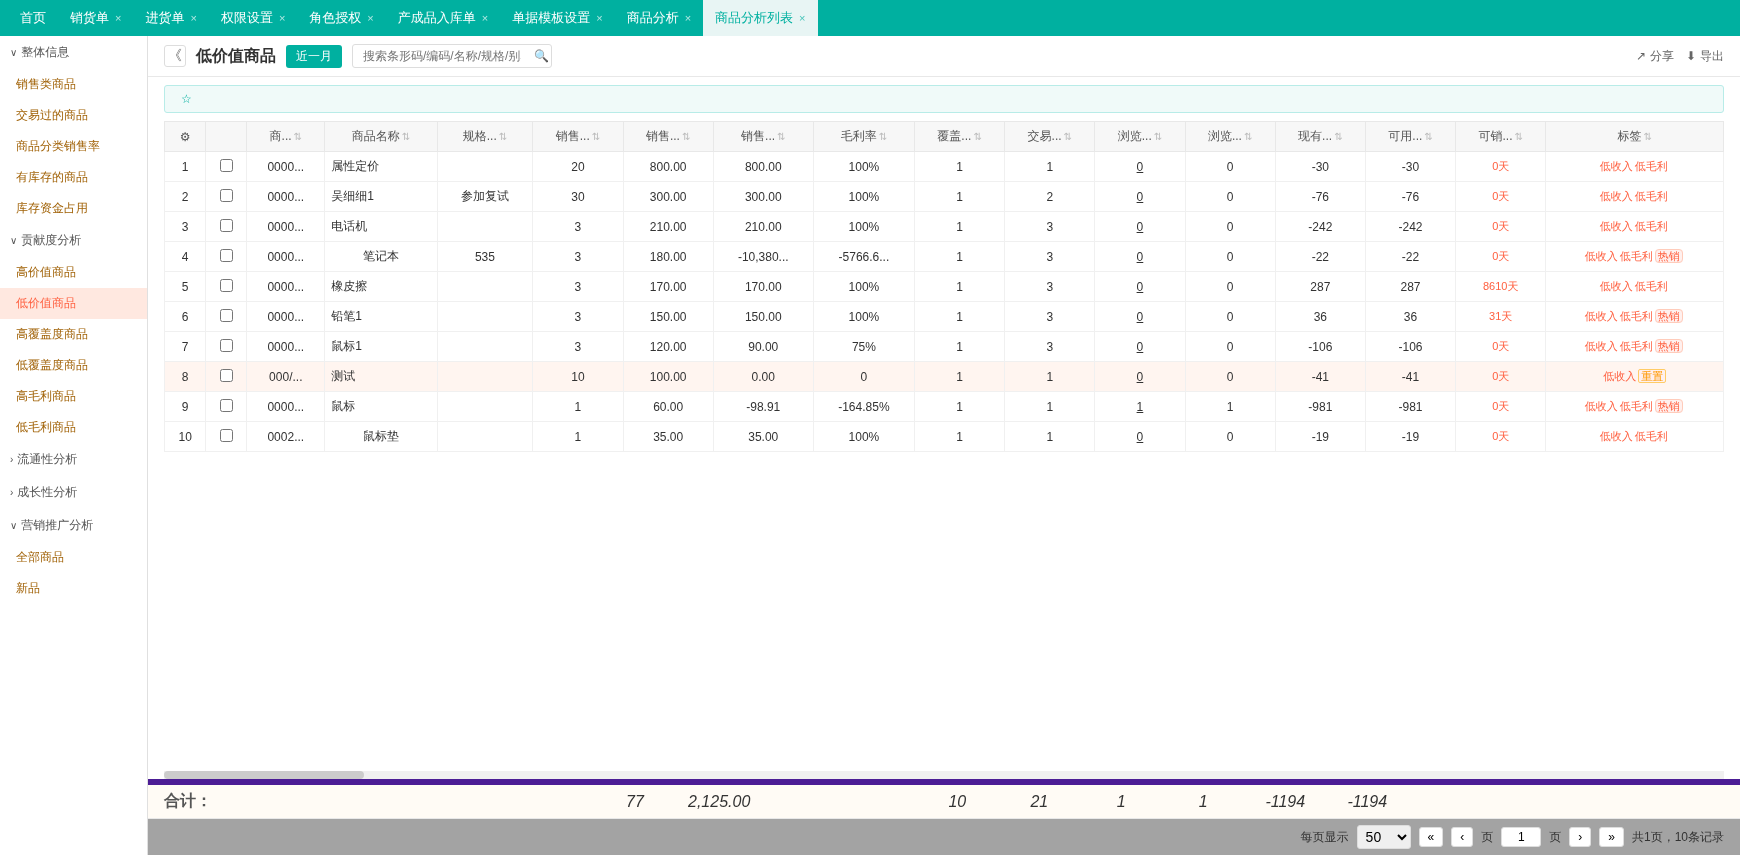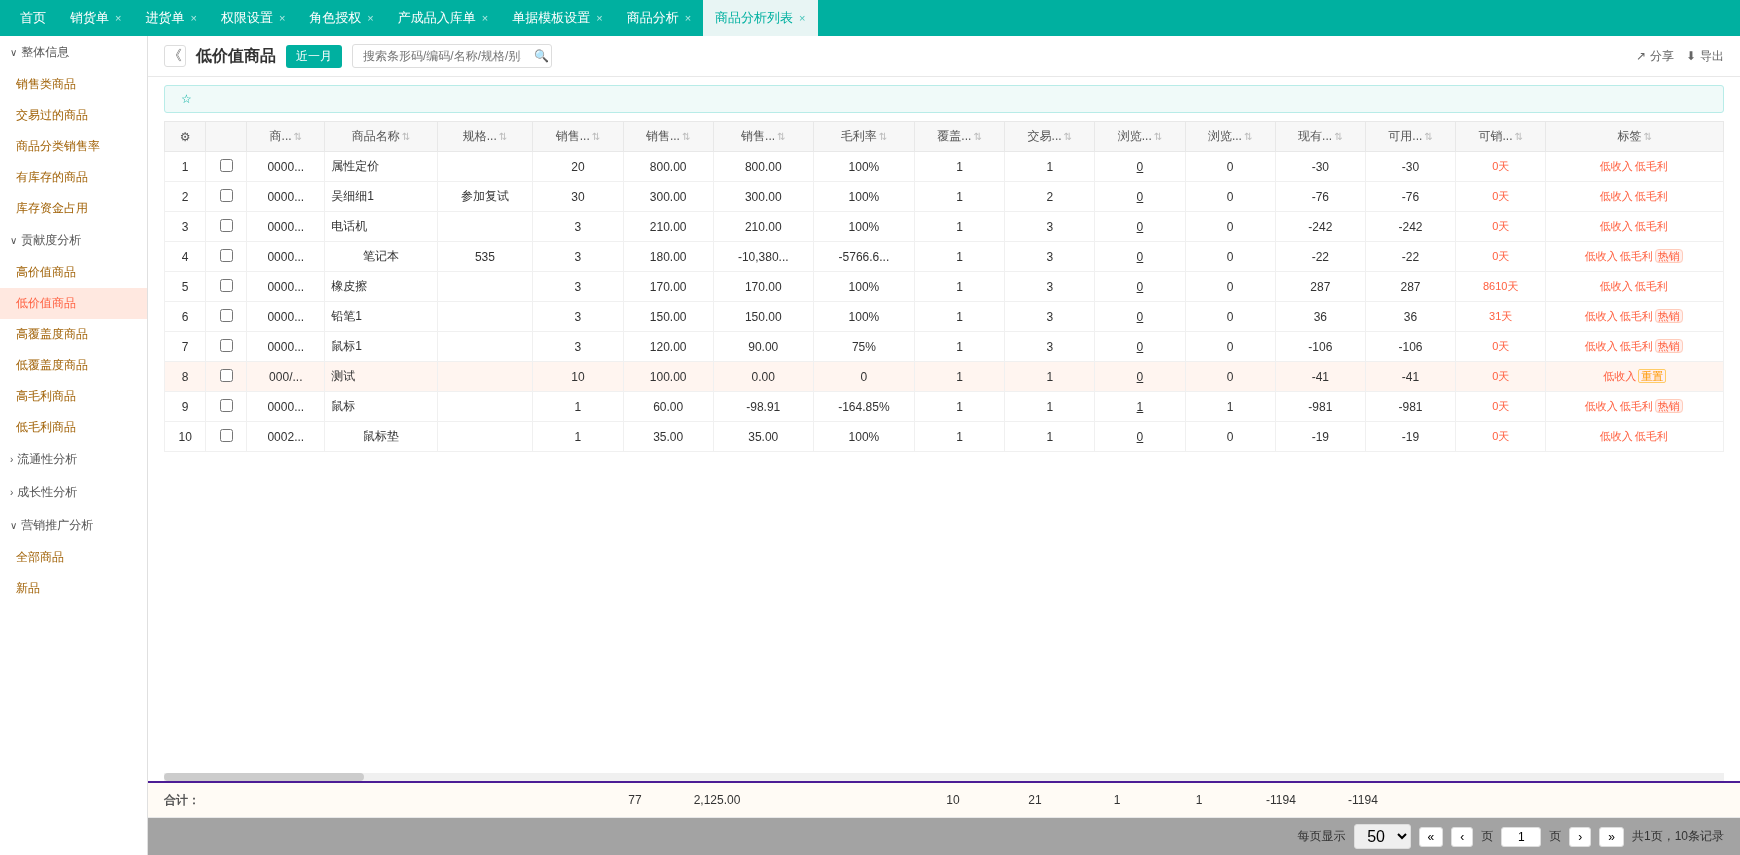--- a/index.html
+++ b/index.html
@@ -186,32 +186,33 @@
     .tag-low-income { color: #ff6040; font-size: 11px; margin-right: 2px; }
     .tag-hot { color: #ff6040; font-size: 11px; background: #fff0ee; border: 1px solid #ffccbb; border-radius: 4px; padding: 0 2px; margin-right: 2px;}
     .tag-recommend { color: #ff6040; font-size: 11px; background: #fff0ee; border: 1px solid #ffccbb; border-radius: 2px; padding: 0 2px;}
     .underline { text-decoration: underline; }
     .day-text { color: #ff6040; font-size: 11px; }
     input[type="checkbox"] { cursor: pointer; }
 
     
     .totals-bar {
       background: #fffbf5;
-      border-top: 2px solid #4c1d95;
+      border-top: 6px solid #4c1d95;
       display: flex;
       align-items: center;
       padding: 6px 16px;
-      font-size: 12px;
+      font-size: 16px;
       min-height: 36px;
     }
     .totals-label { font-weight: bold; color: #555; min-width: 80px; }
     .totals-cells {
       display: flex;
       flex: 1;
       gap: 12px;
+      font-style: italic;
     }
     .total-cell {
       min-width: 70px;
       text-align: center;
       padding: 0 6px;
     }
 
     
     .pagination-bar {
       background: #a3a3a3;
@@ -220,22 +221,21 @@
       align-items: center;
       justify-content: flex-end;
       padding: 6px 16px;
       gap: 8px;
       font-size: 12px;
     }
     .page-size-select {
       border: 1px solid #ddd;
       padding: 2px 4px;
       border-radius: 3px;
-      font-size: 16px;
-      text-align: center;
+      font-size: 14px;
     }
     .page-btn {
       border: 1px solid #ddd;
       background: white;
       padding: 2px 8px;
       border-radius: 3px;
       cursor: pointer;
       font-size: 12px;
     }
     .page-input {

